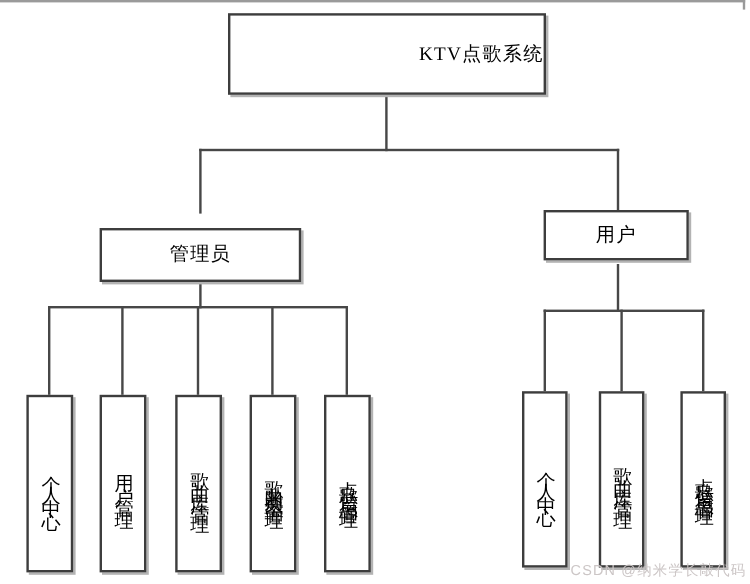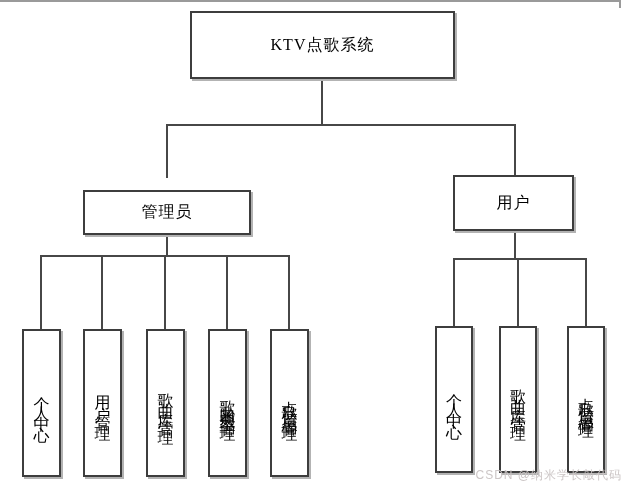--- a/index.html
+++ b/index.html
@@ -49,23 +49,23 @@
     writing-mode: vertical-rl;
     text-orientation: upright;
     font-size: 16px;
     line-height: 1;
   }
   .v4 { letter-spacing: 10px; }
   .v5 { letter-spacing: 9px; }
   .v6 { letter-spacing: 5px; }
 
   
-  #root-box  { left: 190px; top: 11px;  width: 265px; height: 68px; }
+  #root-box  { left: 190px; top: 11px;  width: 265px; height: 68px; justify-content: flex-end; }
   #admin-box { left: 83px;  top: 190px; width: 168px; height: 45px; }
-  #user-box  { left: 453px; top: 175px; width: 121px; height: 56px; }
+  #user-box  { left: 453px; top: 175px; width: 121px; height: 42px; }
 
   .leaf-left  { top: 329px; width: 39px; height: 148px; }
   .leaf-right { top: 326px; width: 38px; height: 147px; }
   #leaf-a0 { left: 22px; }
   #leaf-a1 { left: 83px; }
   #leaf-a2 { left: 146px; }
   #leaf-a3 { left: 208px; }
   #leaf-a4 { left: 270px; }
   #leaf-u0 { left: 435px; }
   #leaf-u1 { left: 499px; }

